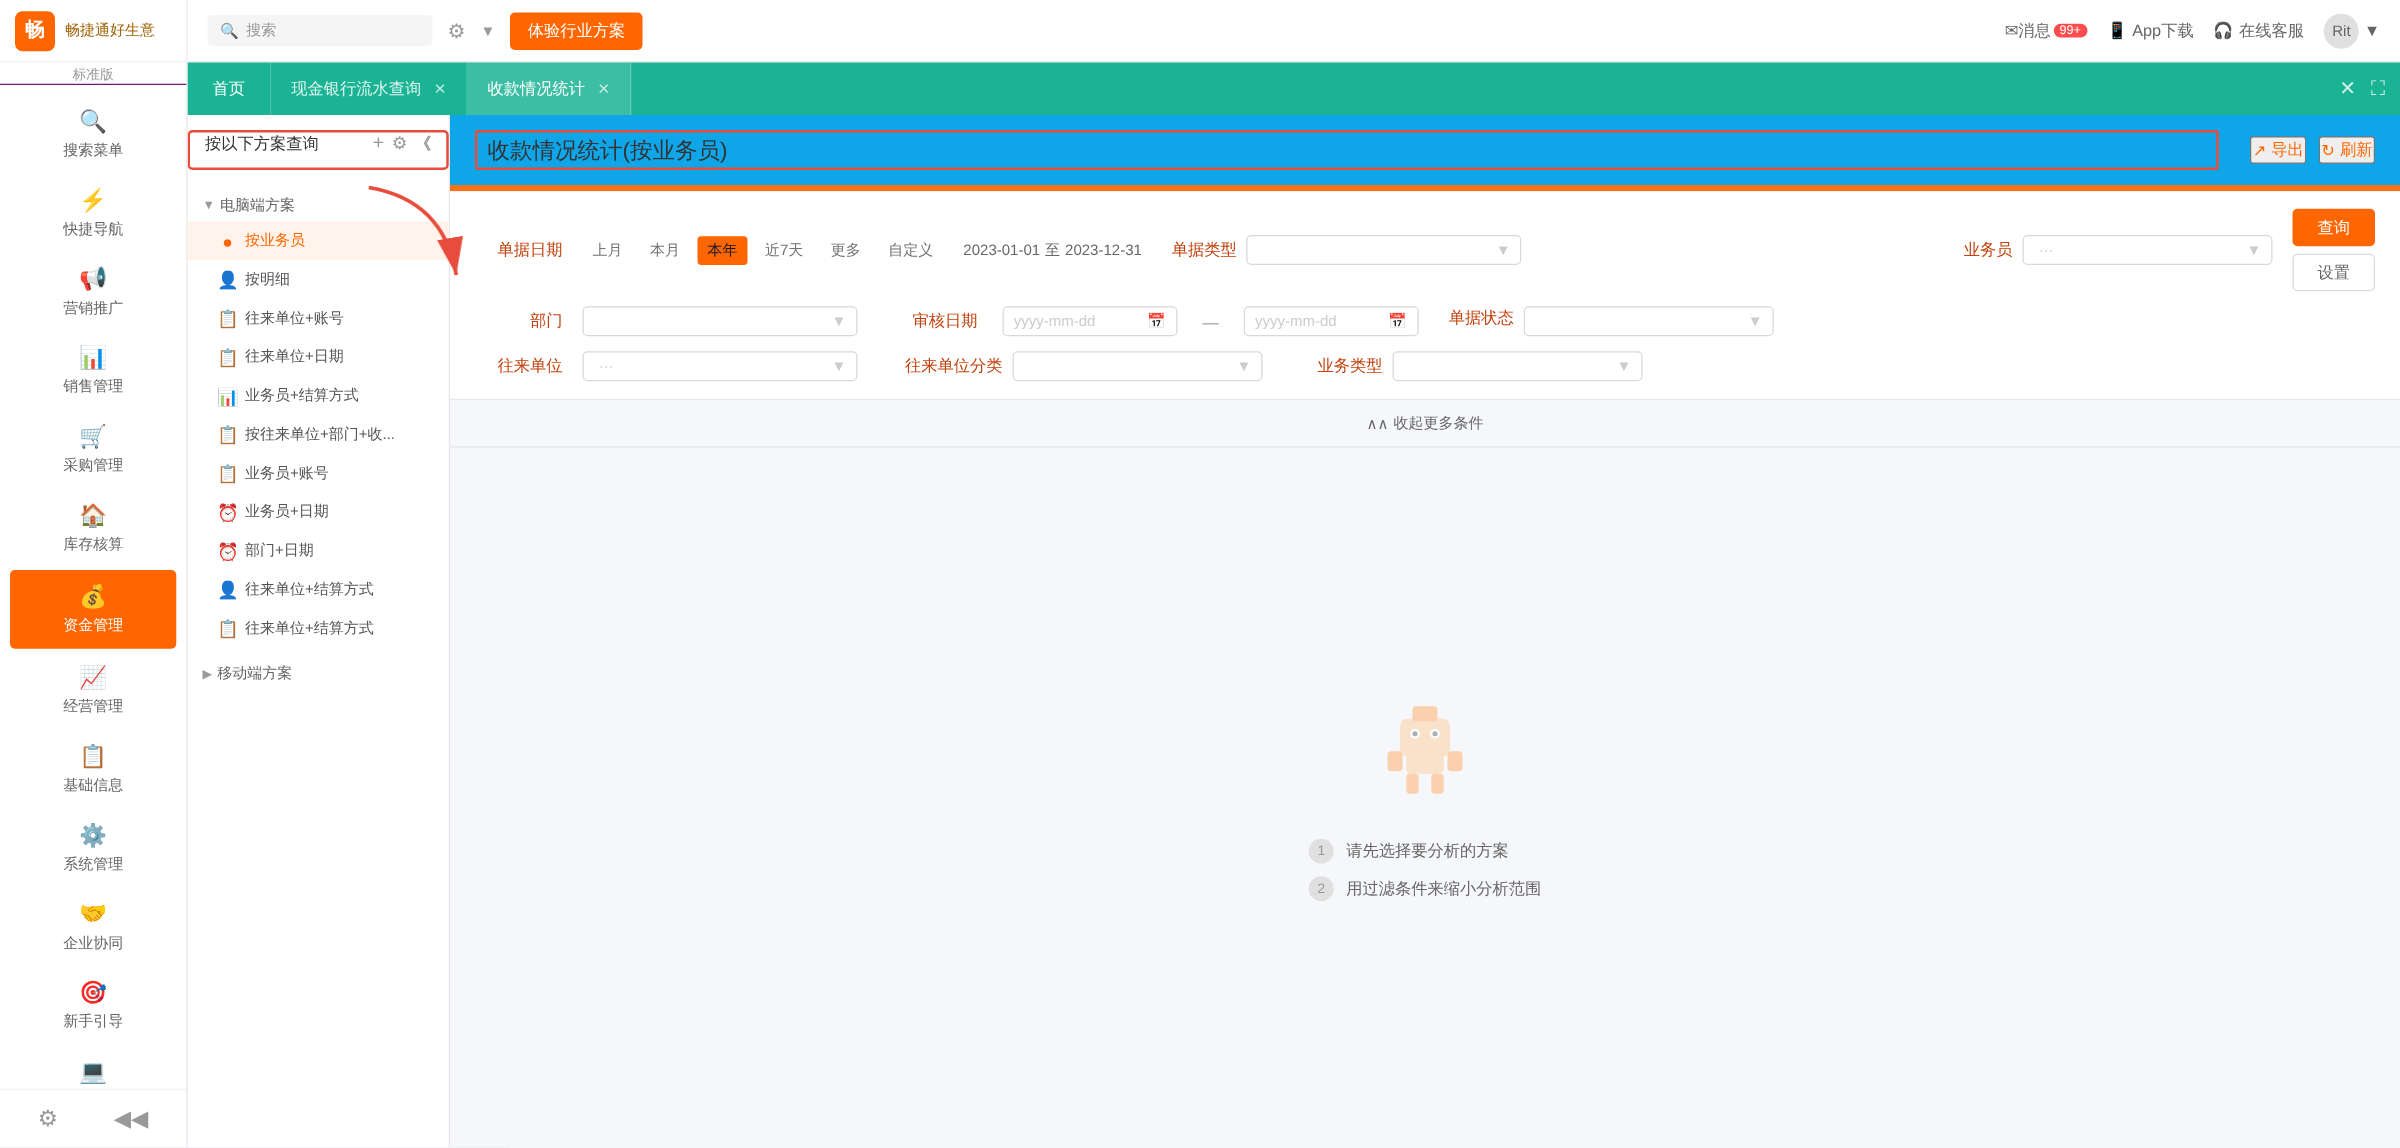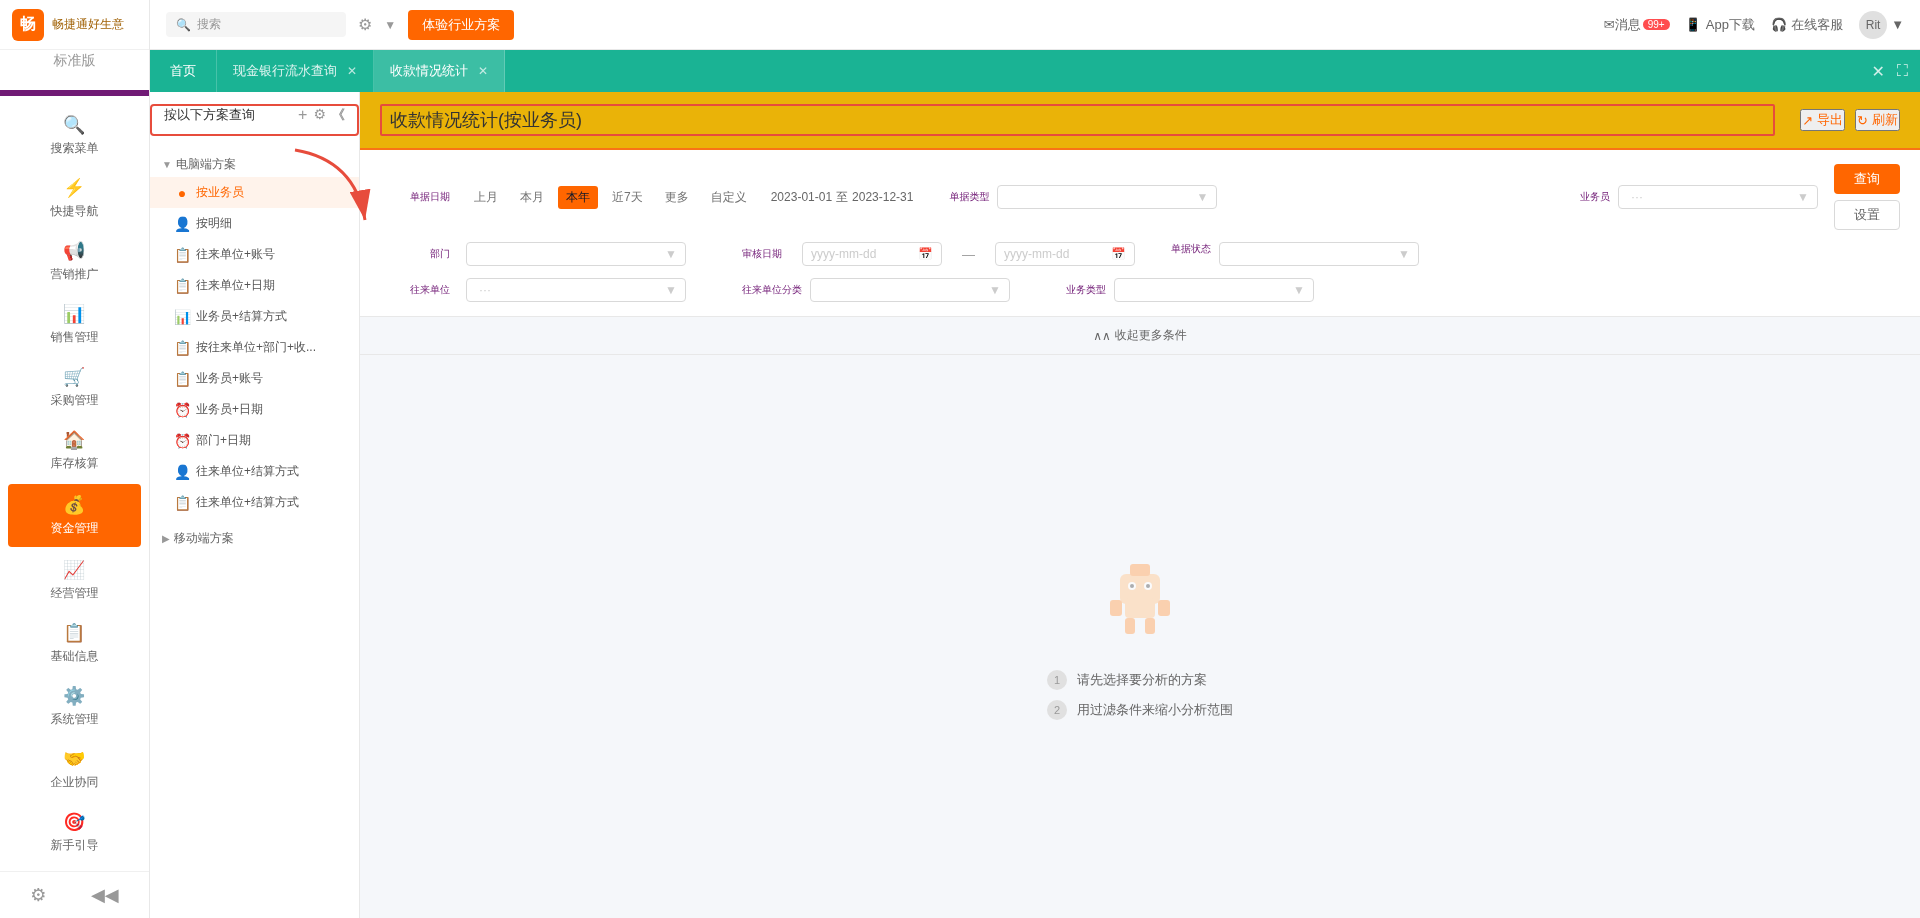--- a/index.html
+++ b/index.html
@@ -3,21 +3,21 @@
   <meta charset="utf-8">
   <style>
     * { box-sizing: border-box; margin: 0; padding: 0; }
     body { font-family: 'Microsoft YaHei', sans-serif; font-size: 13px; background: #f0f2f5; color: #333; display: flex; height: 918px; overflow: hidden; }
 
     
     .sidebar { width: 150px; background: #fff; display: flex; flex-direction: column; border-right: 1px solid #e8e8e8; flex-shrink: 0; }
     .sidebar-logo { height: 50px; background: #fff; display: flex; align-items: center; padding: 0 12px; border-bottom: 1px solid #f0f0f0; }
     .sidebar-logo .logo-icon { width: 32px; height: 32px; background: #ff6600; border-radius: 6px; display: flex; align-items: center; justify-content: center; color: white; font-weight: bold; font-size: 16px; margin-right: 8px; }
     .sidebar-logo .logo-text { font-size: 12px; color: #a16207; line-height: 1.3; }
-    .sidebar-version { font-size: 14px; color: #999; text-align: center; padding: 2px 0 20px; border-bottom: 6px solid #701a75; }
+    .sidebar-version { font-size: 11px; color: #999; text-align: center; padding: 2px 0 0; border-bottom: 1px solid #701a75; }
     .sidebar-nav { flex: 1; overflow-y: auto; padding: 8px 0; }
     .sidebar-item { display: flex; flex-direction: column; align-items: center; padding: 10px 8px; cursor: pointer; color: #666; font-size: 12px; transition: all 0.2s; }
     .sidebar-item.active-fill { background: #ff6600; color: white; border-radius: 4px; margin: 2px 8px; }
     .sidebar-item .icon { font-size: 18px; margin-bottom: 4px; }
     .sidebar-bottom { padding: 8px; border-top: 1px solid #f0f0f0; display: flex; justify-content: space-around; }
     .sidebar-bottom-btn { font-size: 18px; color: #999; cursor: pointer; padding: 4px; }
 
     
     .main { flex: 1; display: flex; flex-direction: column; overflow: hidden; }
 
@@ -55,30 +55,30 @@
     .section-title .arrow { font-size: 10px; color: #999; }
     .section-item { display: flex; align-items: center; padding: 7px 12px 7px 24px; color: #555; font-size: 12px; cursor: pointer; gap: 6px; }
     .section-item.active { color: #ff6600; background: #fff3eb; }
     .section-item.active .item-icon { color: #ff6600; }
     .item-icon { font-size: 14px; color: #999; width: 16px; text-align: center; }
 
     
     .right-panel { flex: 1; display: flex; flex-direction: column; background: #f5f7fa; overflow: hidden; }
 
     
-    .page-header { background: #eab308; padding: 12px 20px; display: flex; align-items: center; border-bottom: 2px solid #f97316; flex-shrink: 0; gap: 25px; }
+    .page-header { background: #0ea5e9; padding: 12px 20px; display: flex; align-items: center; border-bottom: 5px solid #f97316; flex-shrink: 0; gap: 25px; }
     .page-title { font-size: 18px; font-weight: 500; color: #333; flex: 1; border: 2px solid #e74c3c; padding: 2px 8px; border-radius: 2px; display: inline-block; }
     .page-actions { display: flex; gap: 10px; }
     .action-btn { display: flex; align-items: center; gap: 4px; color: #ff6600; font-size: 13px; cursor: pointer; }
 
     
     .filter-area { background: #fff; padding: 14px 20px; border-bottom: 1px solid #e8e8e8; flex-shrink: 0; }
     .filter-row { display: flex; align-items: center; gap: 16px; margin-bottom: 12px; }
     .filter-row:last-child { margin-bottom: 0; }
-    .filter-label { font-size: 10px; color: #701a75; white-space: nowrap; width: 70px; text-align: right; }
+    .filter-label { font-size: 13px; color: #c2410c; white-space: nowrap; width: 70px; text-align: right; }
     .filter-date-group { display: flex; align-items: center; gap: 6px; }
     .date-btn { padding: 3px 8px; font-size: 12px; color: #737373; cursor: pointer; border: none; background: none; }
     .date-btn.active { background: #ff6600; color: #0f172a; border-radius: 3px; }
     .date-range { display: flex; align-items: center; gap: 4px; font-size: 12px; color: #666; }
     .filter-select { display: flex; align-items: center; border: 1px solid #d9d9d9; border-radius: 4px; padding: 4px 8px; background: #fff; min-width: 200px; cursor: pointer; font-size: 12px; color: #999; }
     .filter-select .chevron { margin-left: auto; color: #ccc; }
     .filter-input { display: flex; align-items: center; border: 1px solid #d9d9d9; border-radius: 4px; padding: 4px 8px; background: #fff; min-width: 140px; cursor: pointer; font-size: 12px; color: #999; }
     .filter-input .cal-icon { margin-left: auto; color: #ccc; }
     .filter-dash { color: #999; }
 

